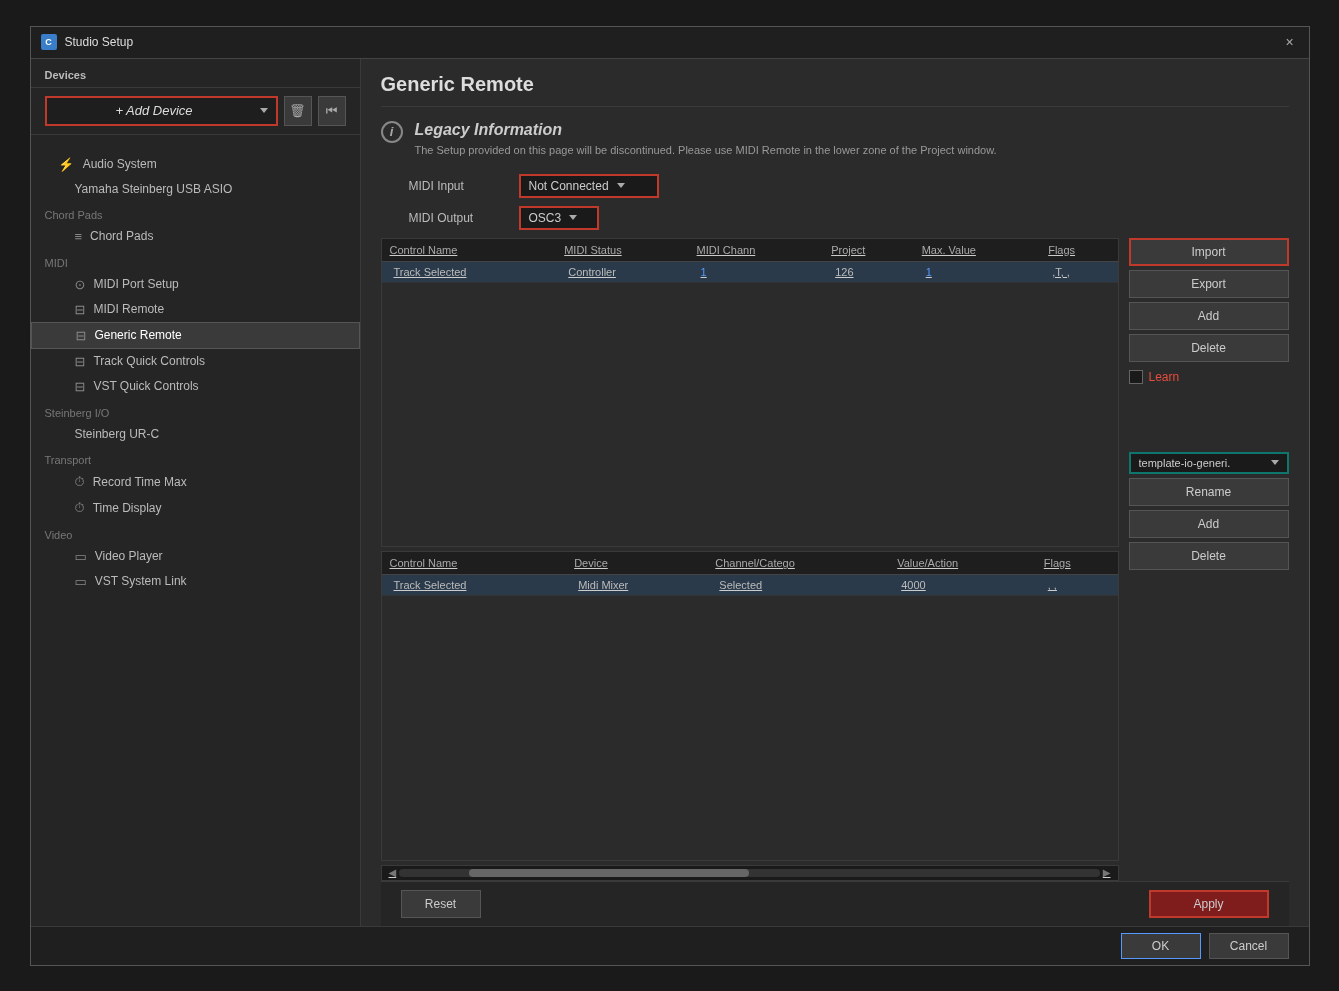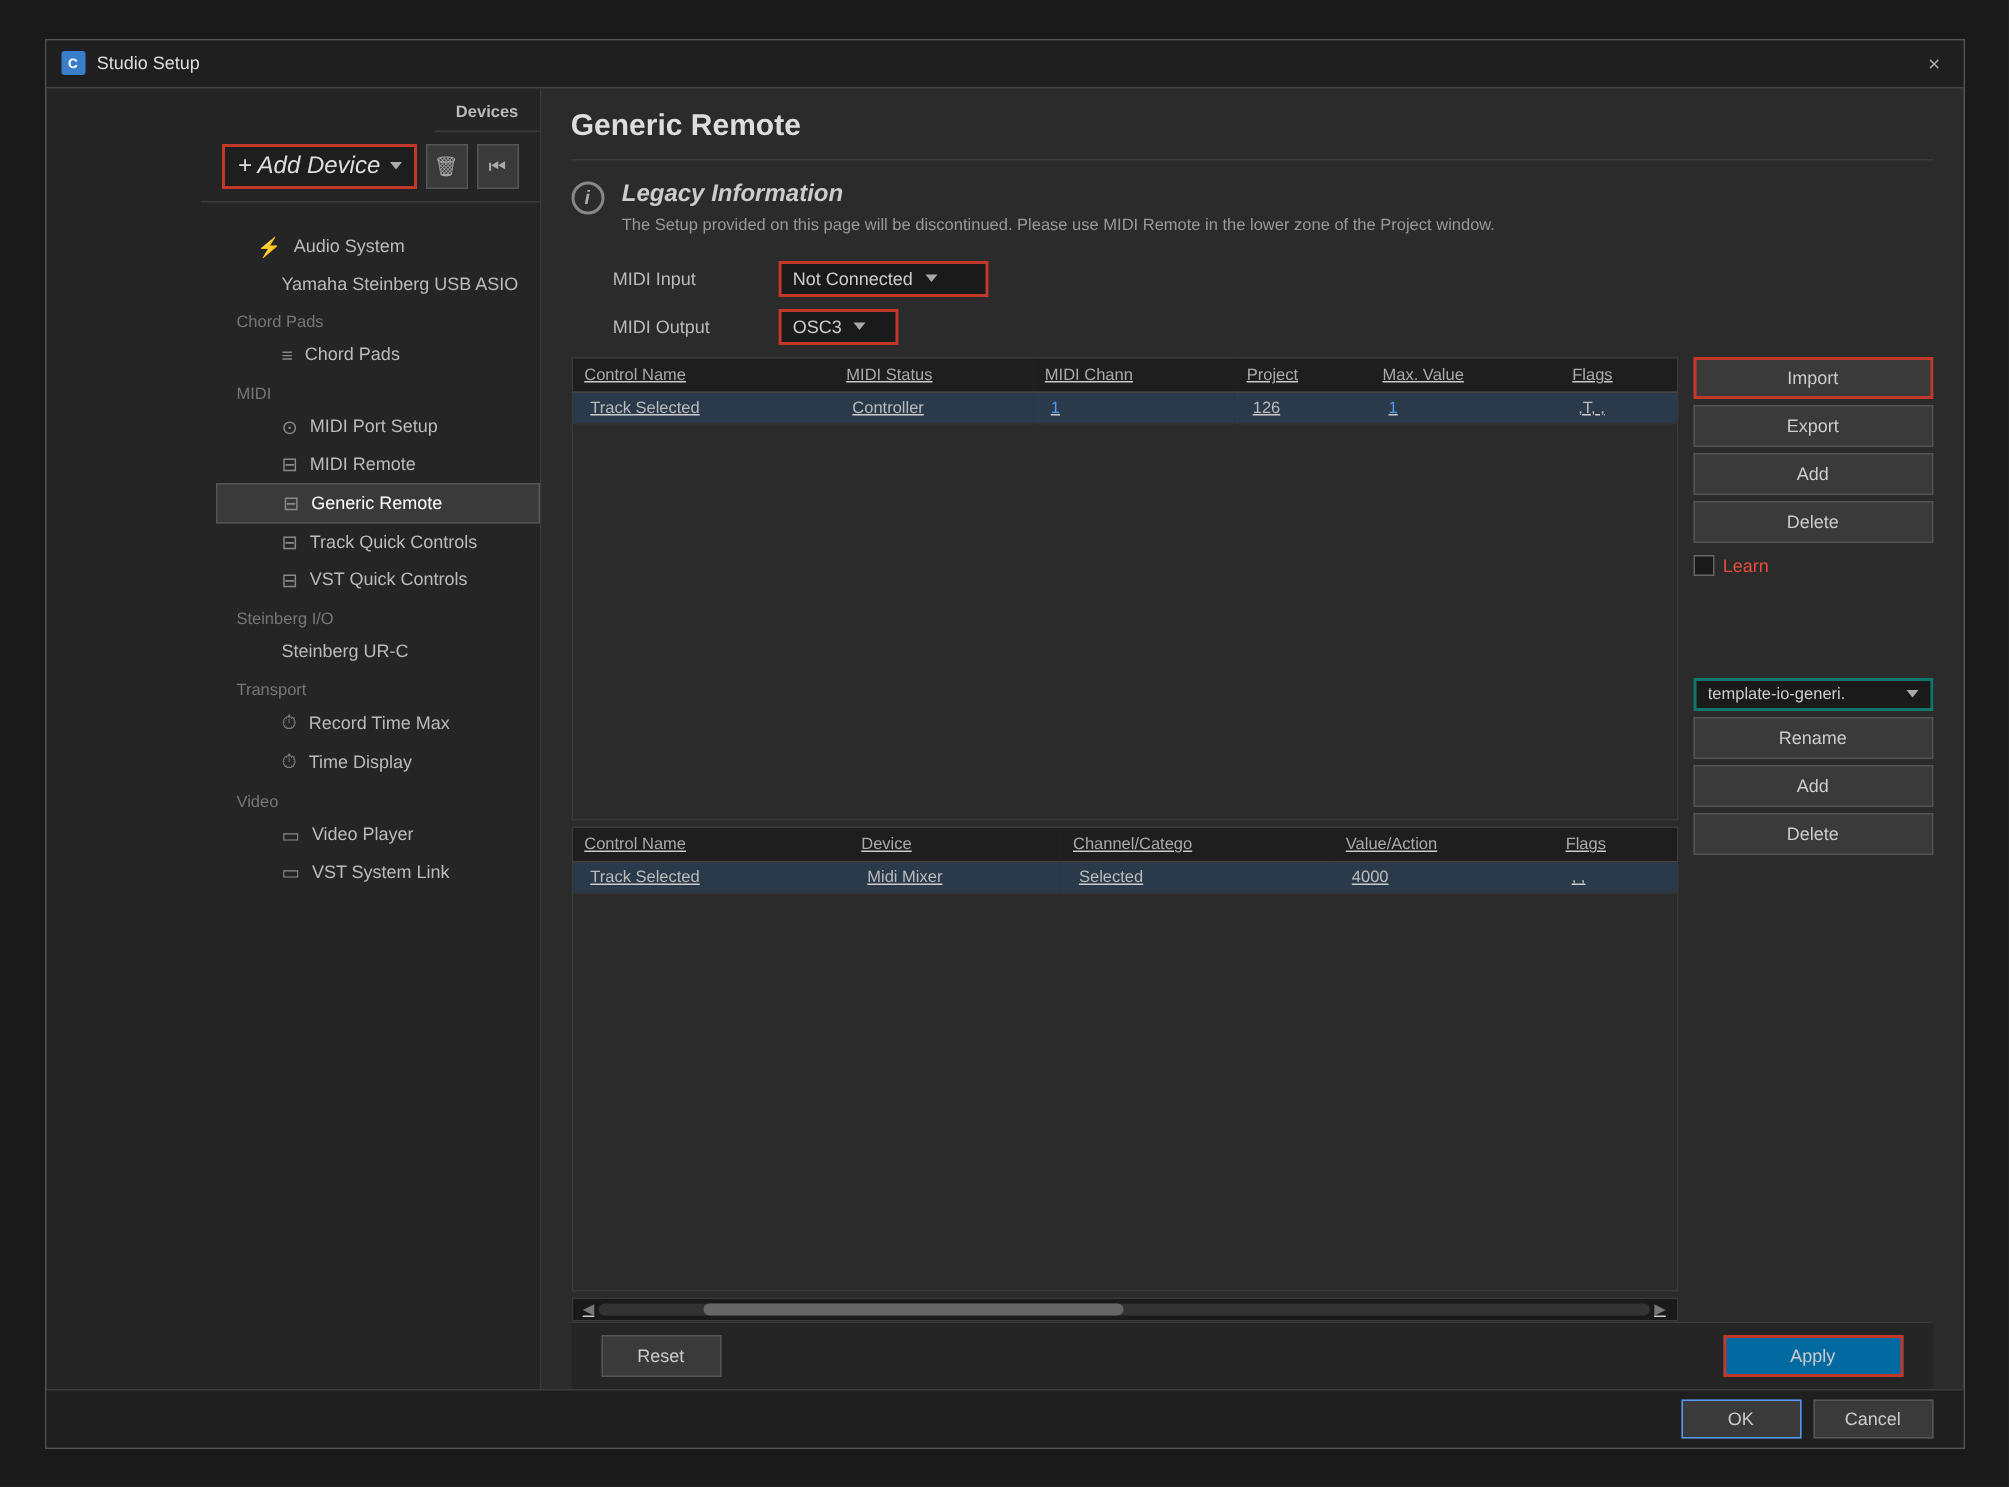--- a/index.html
+++ b/index.html
@@ -61,21 +61,20 @@
       overflow: hidden;
     }
     
     .sidebar {
       width: 330px;
       background: #252525;
       border-right: 1px solid #3a3a3a;
       display: flex;
       flex-direction: column;
       flex-shrink: 0;
-      align-items: flex-end;
     }
     .sidebar-devices-header {
       padding: 10px 14px 6px 14px;
       font-weight: bold;
       color: #bbb;
       font-size: 11px;
       border-bottom: 1px solid #3a3a3a;
     }
     .add-device-row {
       display: flex;
@@ -88,21 +87,21 @@
       flex: 1;
       height: 30px;
       background: #1e1e1e;
       border: 2px solid #c0392b;
       color: #ddd;
       display: flex;
       align-items: center;
       padding: 0 8px;
       gap: 6px;
       cursor: pointer;
-      font-size: 16px;
+      font-size: 13px;
     }
     .add-device-btn-text { flex: 1; font-style: italic; }
     .dropdown-arrow {
       width: 0; height: 0;
       border-left: 4px solid transparent;
       border-right: 4px solid transparent;
       border-top: 5px solid #aaa;
     }
     .icon-btn {
       width: 28px; height: 30px;
@@ -332,21 +331,21 @@
       background: #252525;
       flex-shrink: 0;
     }
     .reset-btn {
       width: 80px; height: 28px;
       background: #3a3a3a; border: 1px solid #555;
       color: #ccc; cursor: pointer; font-size: 12px;
     }
     .apply-btn {
       width: 120px; height: 28px;
-      background: #0369a1; border: 2px solid #c0392b;
+      background: #7f1d1d; border: 2px solid #c0392b;
       color: #ccc; cursor: pointer; font-size: 12px;
     }
     
     .dialog-footer {
       display: flex;
       align-items: center;
       justify-content: flex-end;
       padding: 6px 20px;
       background: #1f1f1f;
       border-top: 1px solid #3a3a3a;

